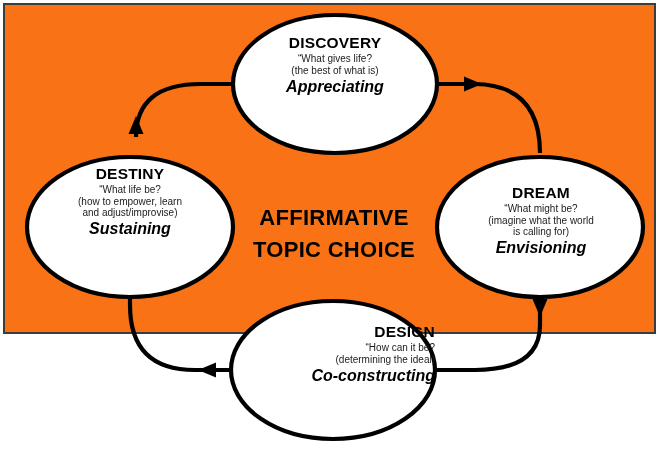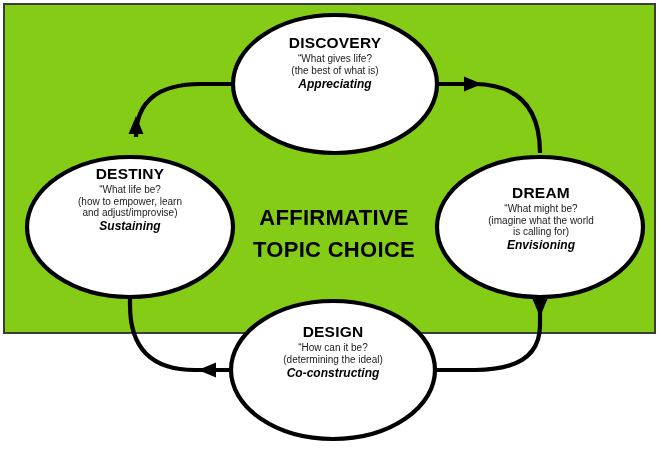--- a/index.html
+++ b/index.html
@@ -13,21 +13,21 @@
     font-family: "Liberation Sans", sans-serif;
     overflow: hidden;
   }
   #diagram-frame {
     position: absolute;
     left: 3px;
     top: 3px;
     width: 653px;
     height: 331px;
     border: 2px solid #3c3c3c;
-    background: #84cc16;
+    background: #f97316;
     box-sizing: border-box;
   }
   #cycle-svg {
     position: absolute;
     left: 0;
     top: 0;
     width: 662px;
     height: 454px;
   }
   .ellipse-shape {
@@ -61,42 +61,42 @@
     margin-bottom: 2px;
   }
   .node-line {
     font-size: 10px;
     display: block;
     color: #1b1b1b;
   }
   .node-action {
     font-weight: bold;
     font-style: italic;
-    font-size: 12px;
+    font-size: 16px;
     display: block;
     color: #000000;
     margin-top: 2px;
   }
   #center-label {
     position: absolute;
     left: 231px;
     top: 197px;
     width: 196px;
     text-align: center;
     font-weight: bold;
     font-size: 22px;
     line-height: 1.45;
     color: #000000;
     letter-spacing: 0.3px;
   }
   #center-label span { display: block; }
 
   #discovery-text { left: 228px; top: 29px;  width: 204px; }
   #dream-text     { left: 434px; top: 179px; width: 204px; }
-  #design-text    { left: 226px; top: 318px; width: 204px; }
+  #design-text    { left: 226px; top: 318px; width: 204px; text-align: right; }
   #destiny-text   { left: 22px;  top: 160px; width: 206px; }
 </style>
 </head>
 <body>
 
 <div id="diagram-frame">
 
   <svg id="cycle-svg" viewBox="0 0 662 454">
 
     <path class="flow-path" d="M 432,79 L 470,79 Q 535,80 535,148"></path>

